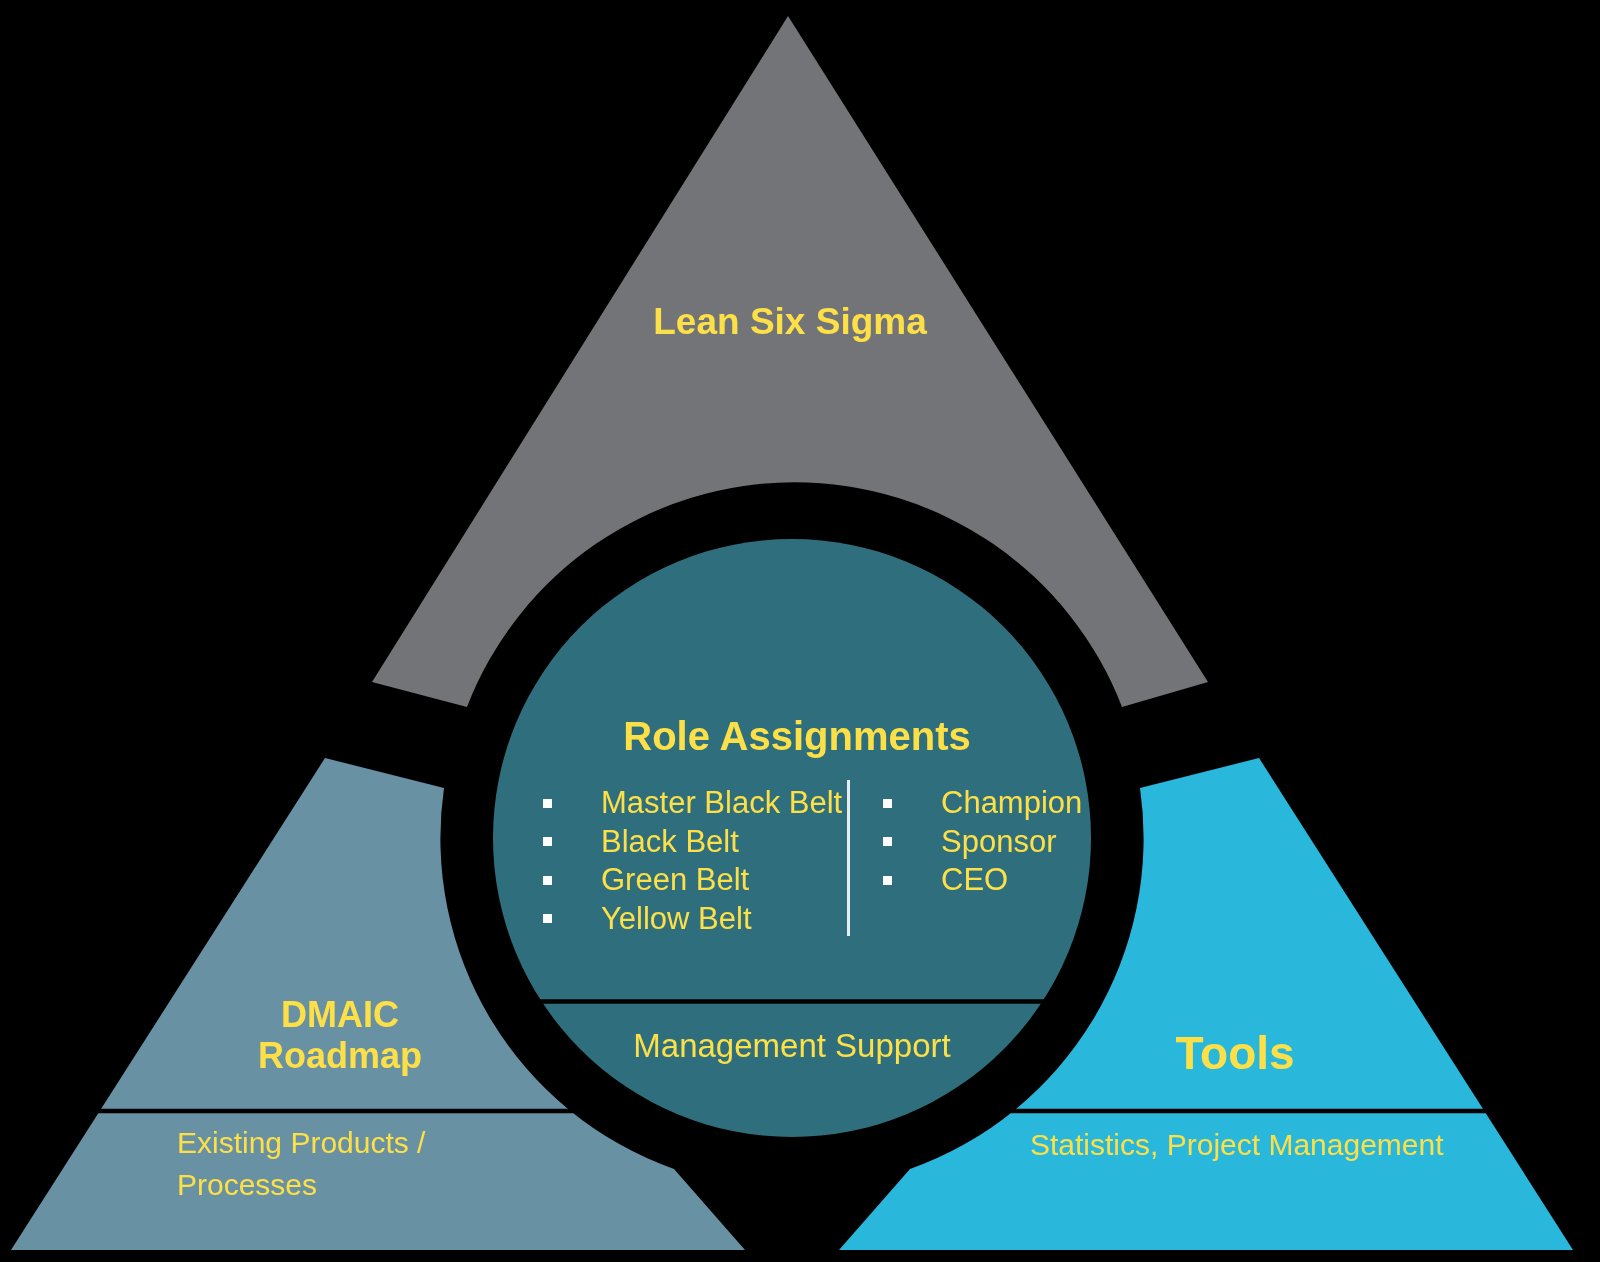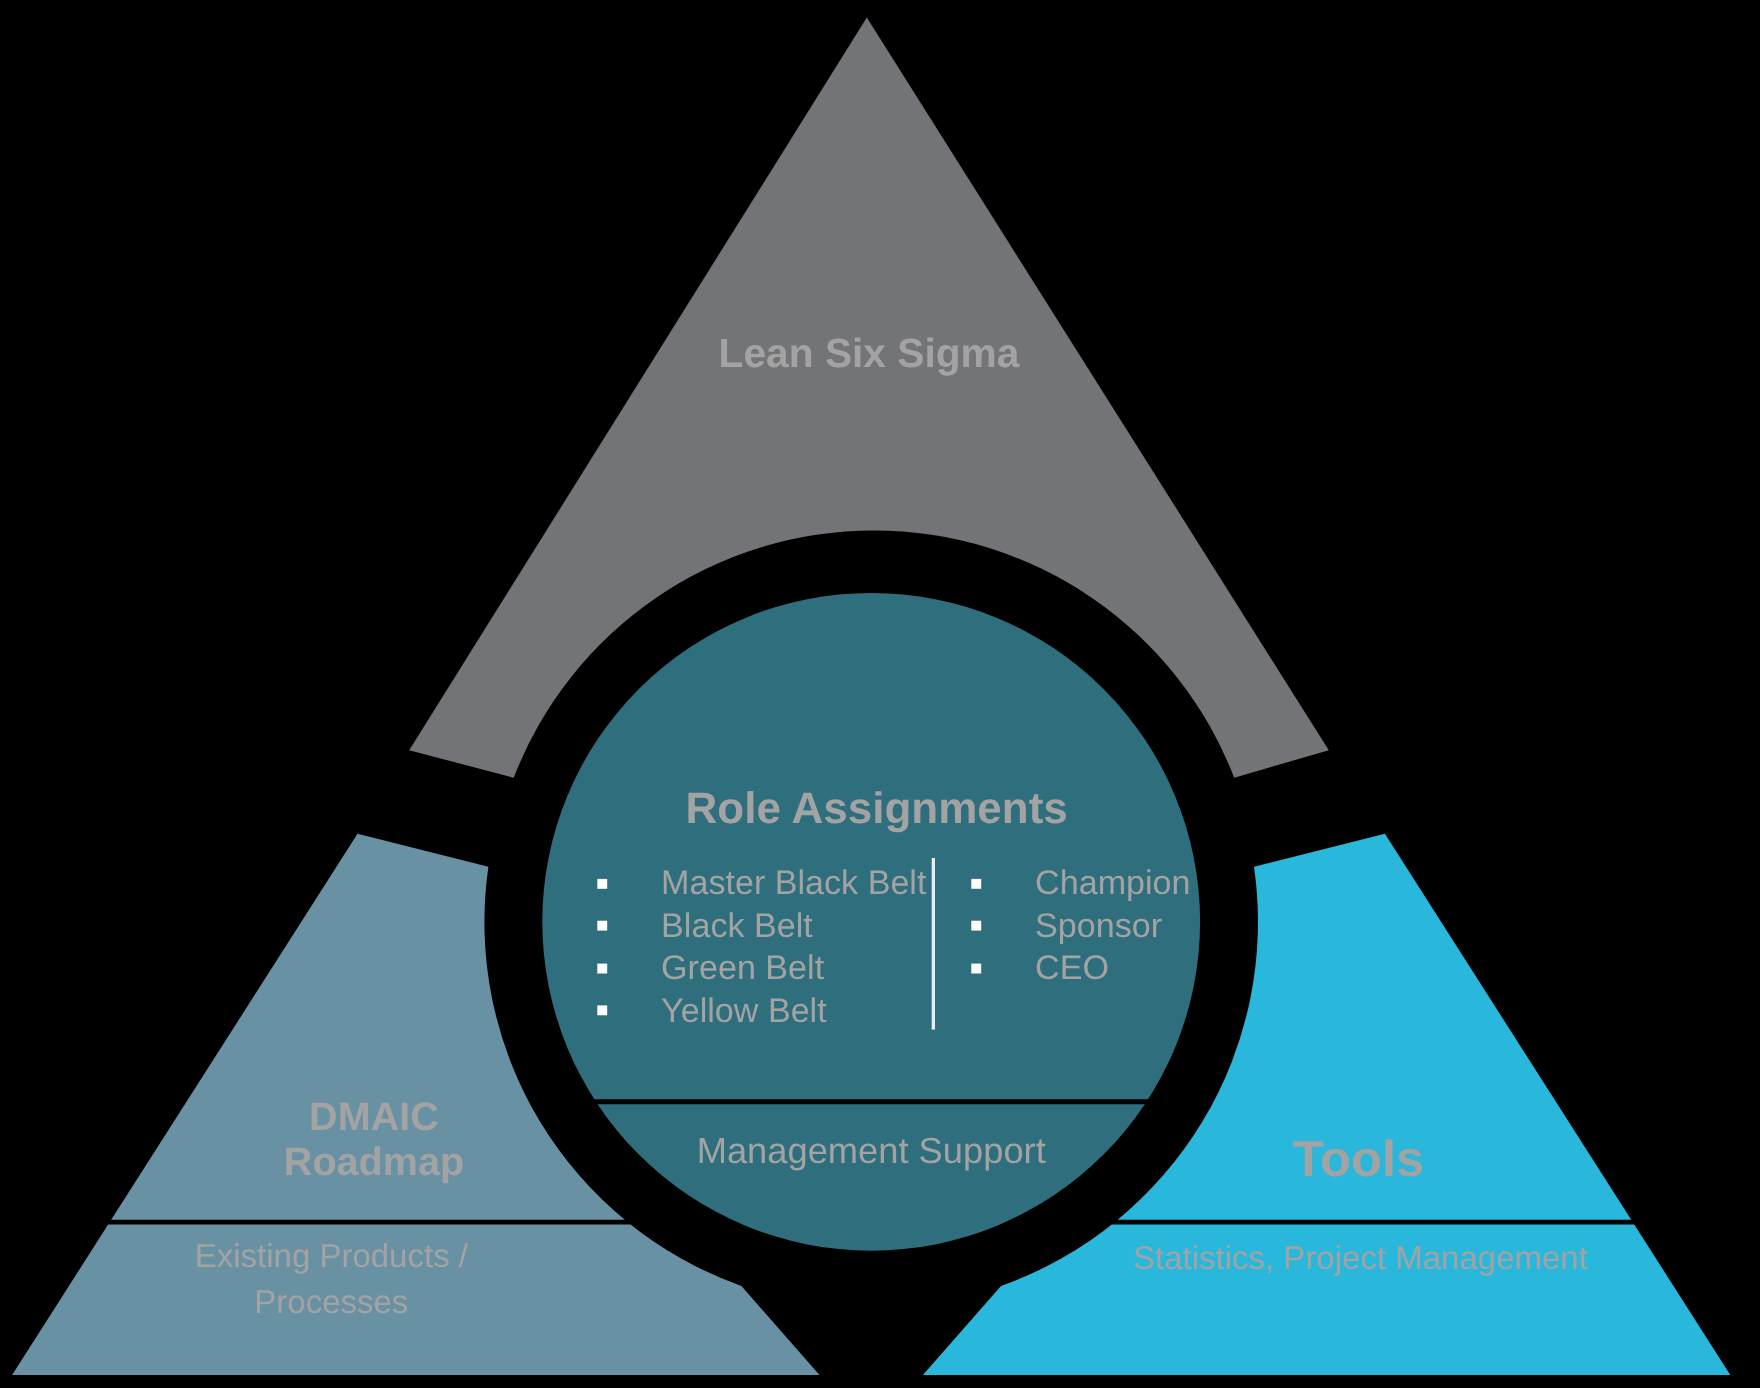--- a/index.html
+++ b/index.html
@@ -3,24 +3,24 @@
 <meta charset="utf-8">
 <style>
   html, body { margin: 0; padding: 0; background: #000; }
   .stage {
     position: relative;
     width: 1600px;
     height: 1262px;
     background: #000;
     overflow: hidden;
     font-family: "Liberation Sans", sans-serif;
-    color: #a3a3a3;
+    color: #fde047;
   }
   .stage svg { position: absolute; left: 0; top: 0; }
-  .txt { position: absolute; white-space: nowrap; text-align: center; }
+  .txt { position: absolute; white-space: nowrap; }
   .center-anchor { transform: translate(-50%, -50%); text-align: center; }
   .t-top-title     { left: 790px; top: 322px;  font-size: 37px; font-weight: bold; }
   .t-circle-title  { left: 797px; top: 736px;  font-size: 40px; font-weight: bold; }
   .t-mgmt          { left: 792px; top: 1046px; font-size: 33px; }
   .t-dmaic         { left: 340px; top: 1035px; font-size: 36px; font-weight: bold; line-height: 41px; }
   .t-tools         { left: 1235px; top: 1053px; font-size: 46px; font-weight: bold; }
   .t-left-sub      { left: 177px;  top: 1122px; font-size: 30px; line-height: 42px; }
   .t-right-sub     { left: 1030px; top: 1124px; font-size: 30px; line-height: 42px; }
   .role-list { position: absolute; top: 784px; list-style: none; margin: 0; padding: 0;
                font-size: 31px; line-height: 38.5px; }

